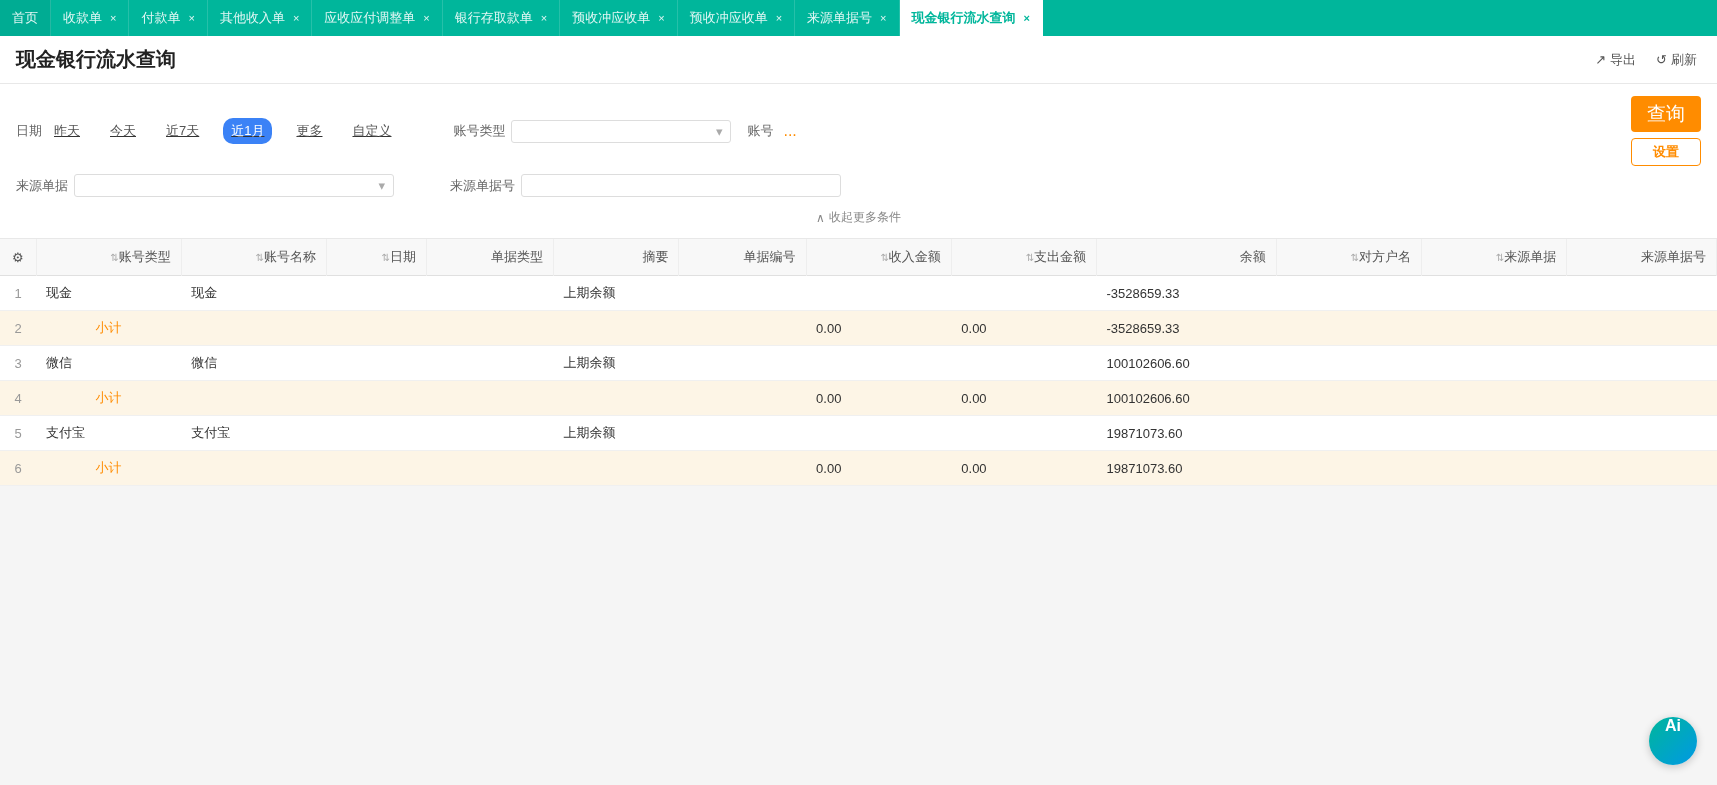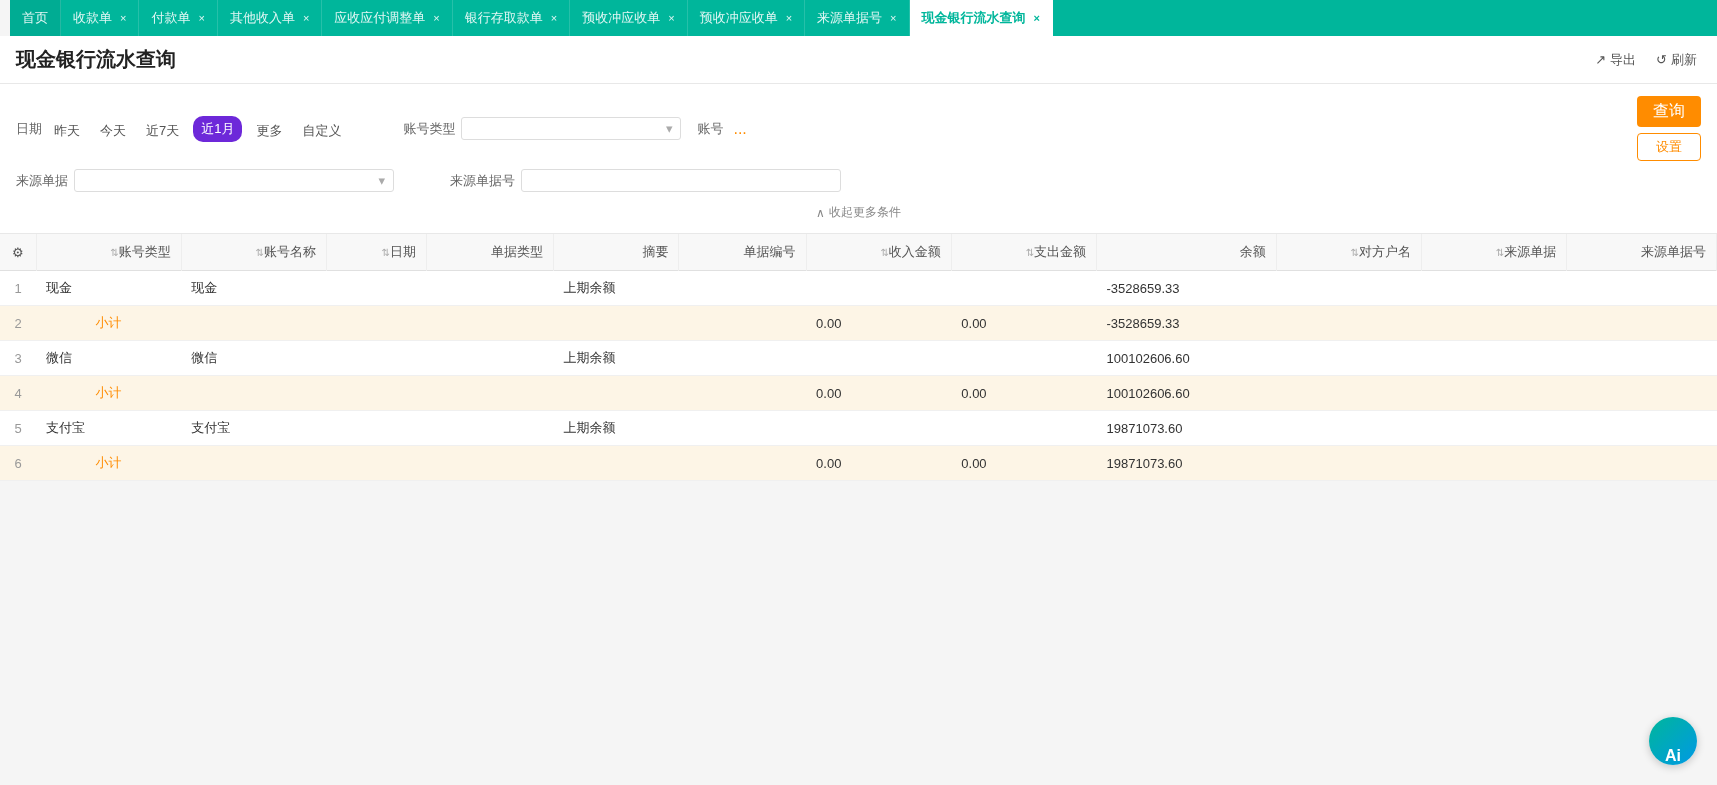--- a/index.html
+++ b/index.html
@@ -5,21 +5,20 @@
     * { margin: 0; padding: 0; box-sizing: border-box; }
     body { font-family: "Microsoft YaHei", SimSun, sans-serif; font-size: 13px; background: #f5f5f5; color: #333; }
 
     
     .top-nav {
       background: #00b69b;
       display: flex;
       align-items: stretch;
       height: 36px;
       overflow: hidden;
-      margin-left: 10px;
     }
     .nav-tab {
       display: flex;
       align-items: center;
       padding: 0 12px;
       color: #e0f7f4;
       cursor: pointer;
       font-size: 13px;
       white-space: nowrap;
       border-right: 1px solid rgba(255,255,255,0.15);
@@ -80,32 +79,33 @@
       align-items: center;
       gap: 6px;
     }
     .filter-label {
       color: #666;
       white-space: nowrap;
       font-size: 13px;
     }
     .filter-date-options {
       display: flex;
-      align-items: flex-end;
-      gap: 8px;
+      align-items: center;
+      gap: 18px;
+      text-decoration: underline;
     }
     .date-btn {
       padding: 2px 6px;
       cursor: pointer;
       color: #555;
       font-size: 13px;
       border-radius: 3px;
     }
     .date-btn.active {
-      background: #6d28d9;
+      background: #3b82f6;
       color: #fff;
       border-radius: 10px;
       padding: 4px 8px;
     }
     .date-range-text {
       color: #999;
       font-size: 12px;
       margin-left: 4px;
     }
     .filter-select {
@@ -136,30 +136,31 @@
       cursor: pointer;
       padding: 0 4px;
     }
     .query-btn {
       background: #ff8c00;
       color: #fff;
       border: none;
       border-radius: 4px;
       padding: 5px 16px;
       cursor: pointer;
-      font-size: 16px;
+      font-size: 19px;
     }
     .settings-btn {
       background: #fff;
       color: #ff8c00;
       border: 1px solid #ff8c00;
       border-radius: 4px;
       padding: 4px 14px;
       cursor: pointer;
       font-size: 13px;
+      font-weight: bold;
     }
     .collapse-bar {
       display: flex;
       align-items: center;
       justify-content: center;
       padding: 4px 0;
       cursor: pointer;
       color: #888;
       font-size: 12px;
       gap: 4px;
@@ -216,21 +217,21 @@
     .ai-badge {
       position: fixed;
       right: 20px;
       bottom: 20px;
       background: linear-gradient(135deg, #00b69b, #0099e5);
       color: #fff;
       border-radius: 50%;
       width: 48px;
       height: 48px;
       display: flex;
-      align-items: flex-end;
+      align-items: flex-start;
       justify-content: center;
       font-size: 16px;
       font-weight: bold;
       cursor: pointer;
       box-shadow: 0 2px 8px rgba(0,0,0,0.2);
     }
   </style>
 </head>
 <body>
 

